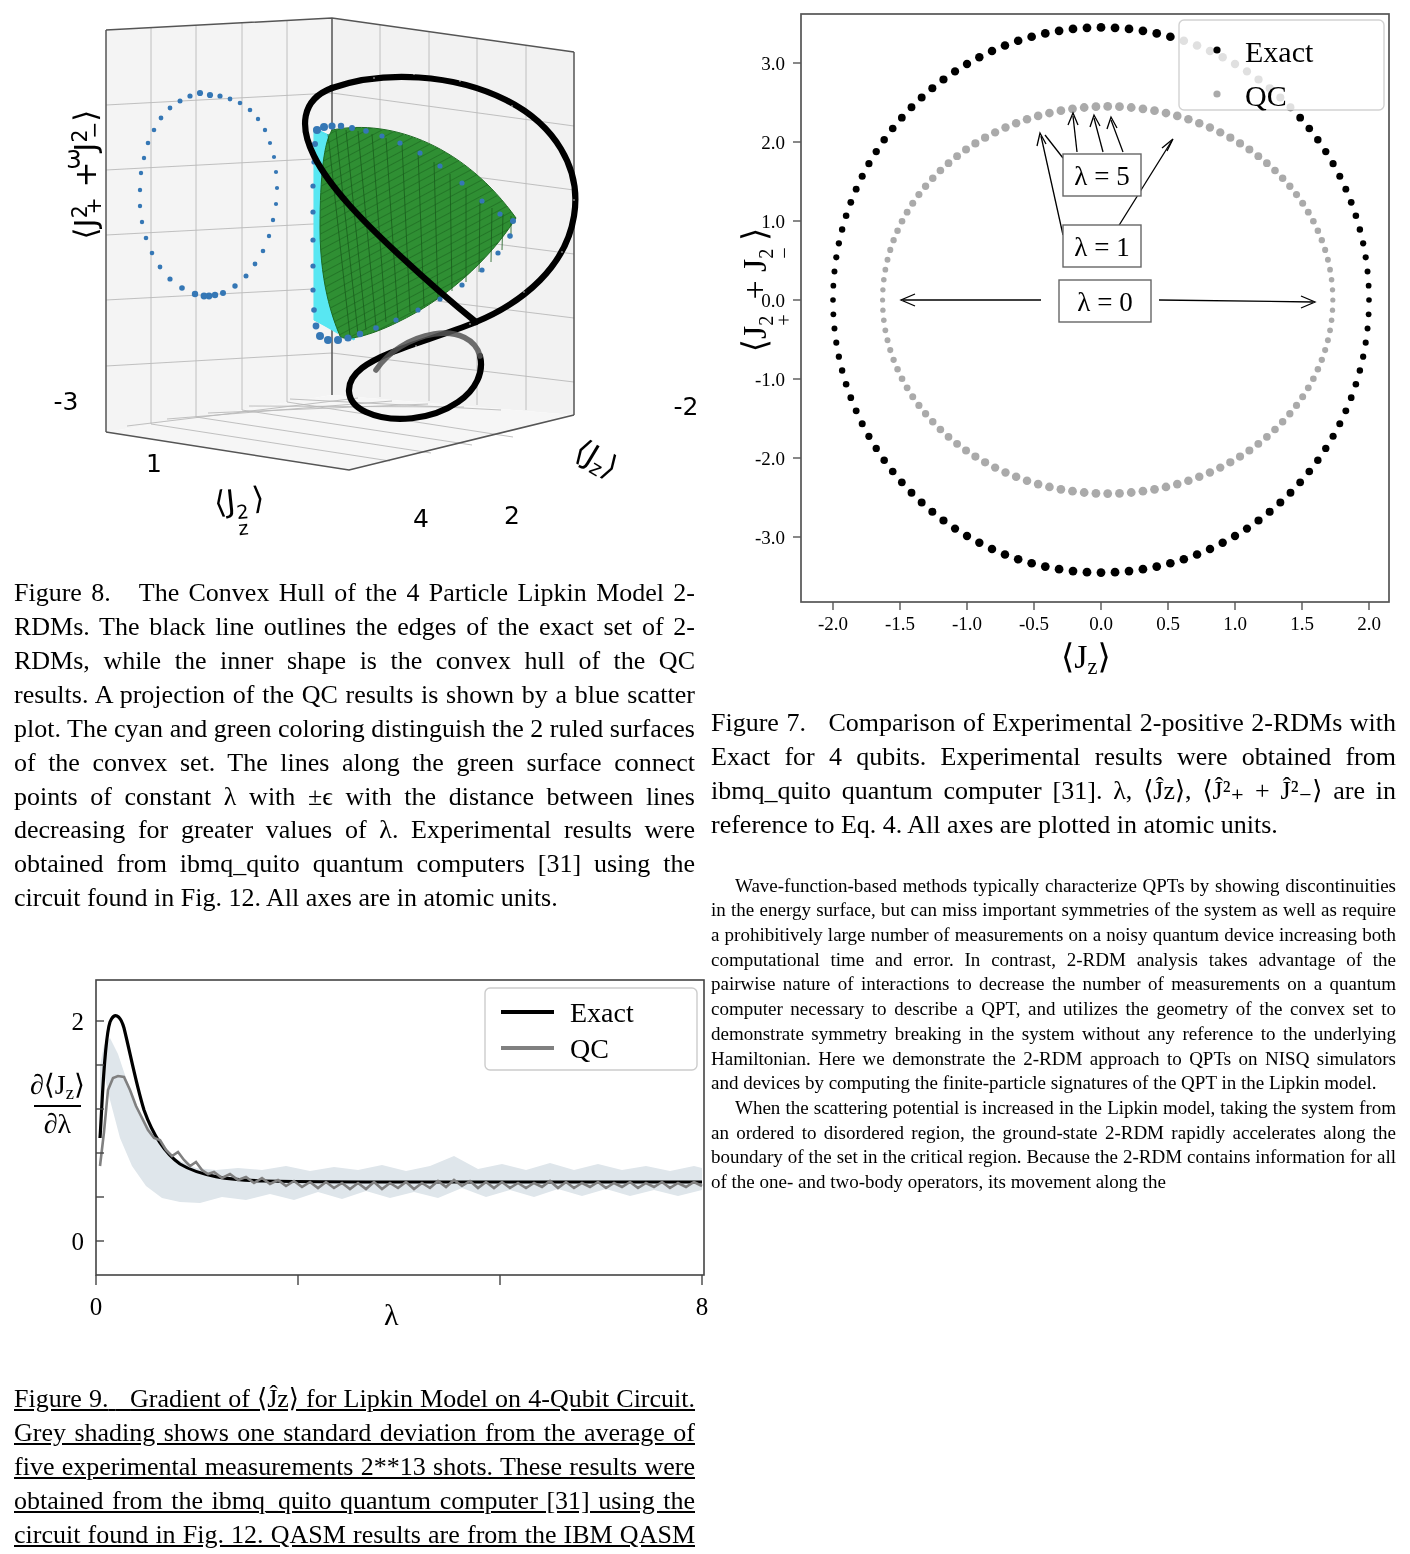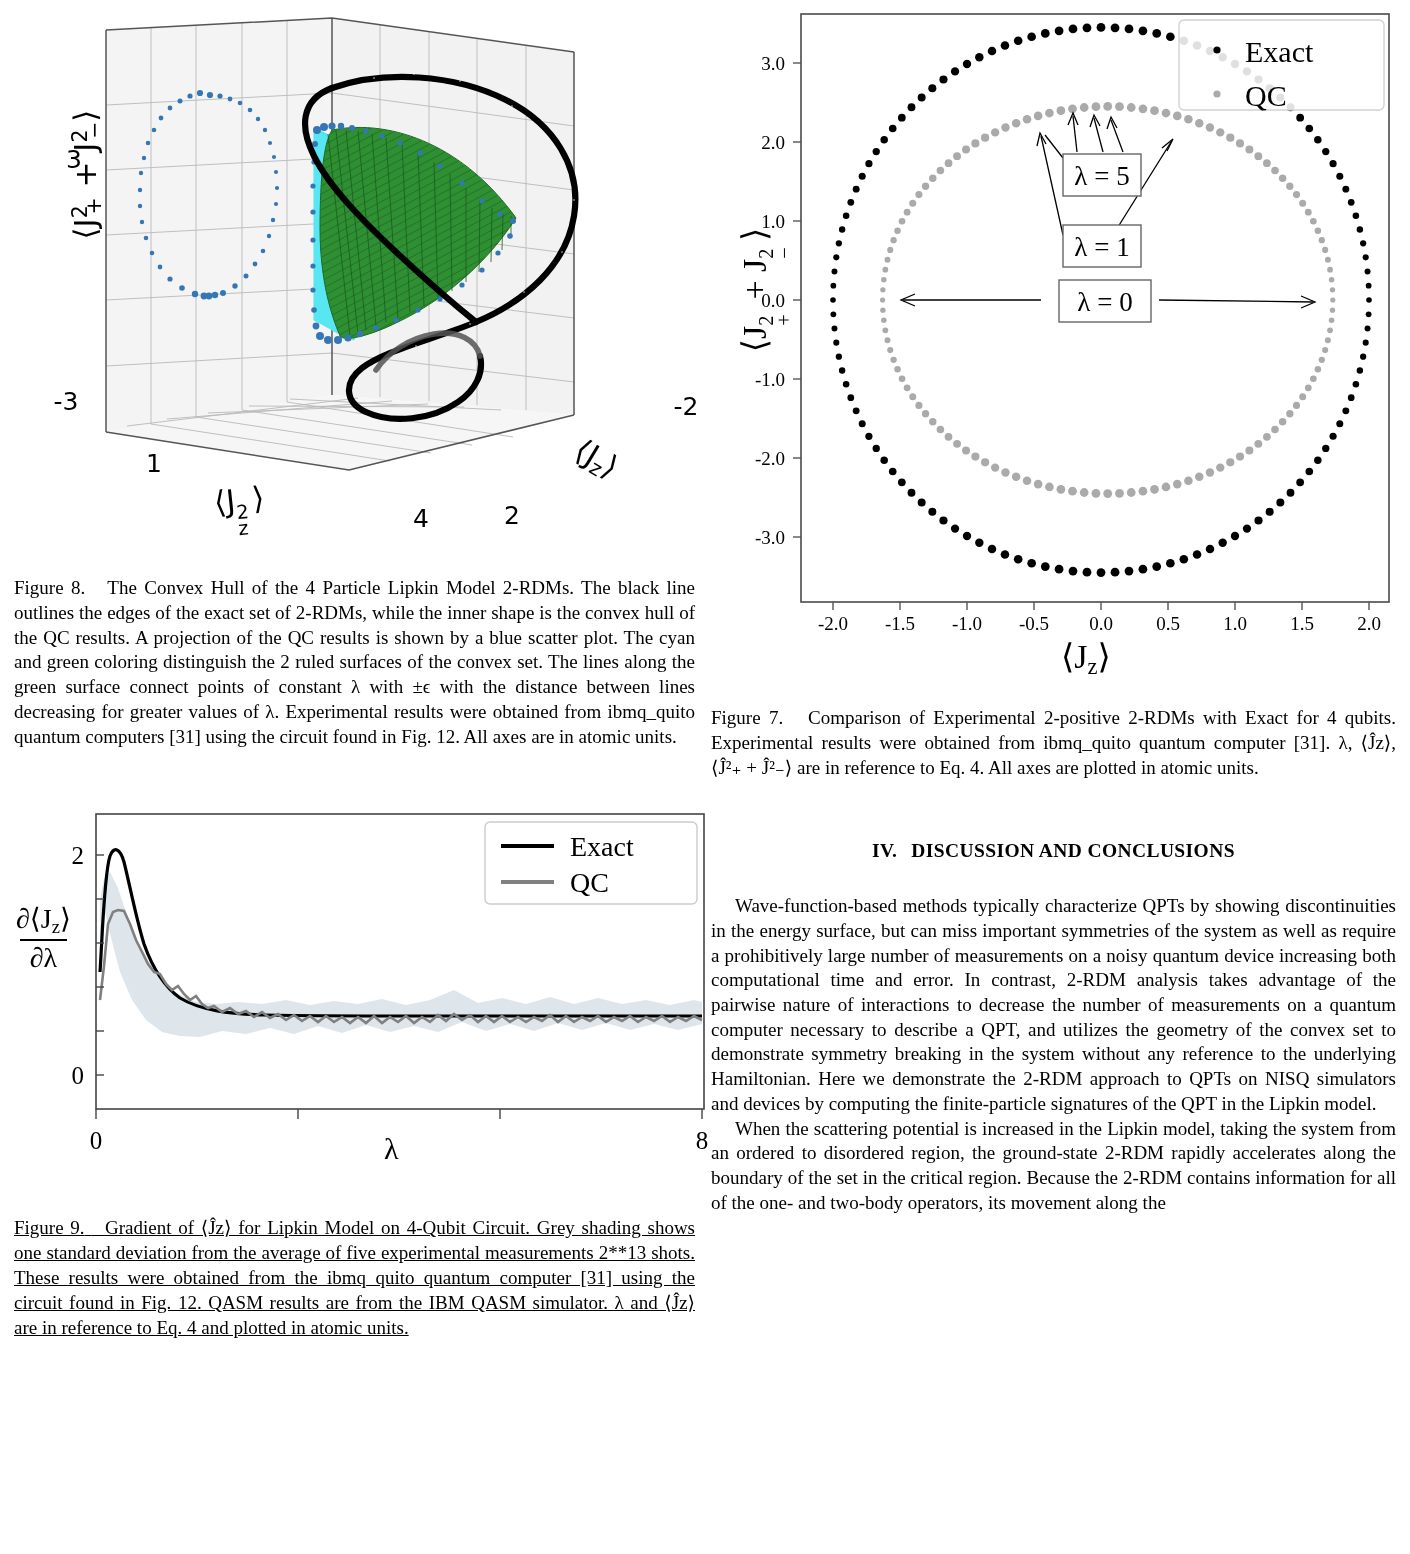--- a/index.html
+++ b/index.html
@@ -23,21 +23,21 @@
   }
   .col {
     width: 705px;
     position: relative;
   }
   .col-left { padding: 0 10px 0 14px; box-sizing: border-box; }
   .col-right { padding: 0 14px 0 6px; box-sizing: border-box; }
 
   
   .caption {
-    font-size: 19px;
+    font-size: 26px;
     line-height: 1.305;
     text-align: justify;
     text-justify: inter-word;
     hyphens: none;
   }
   .bodytext {
     font-size: 19px;
     line-height: 1.30;
     text-align: justify;
     text-justify: inter-word;
@@ -361,21 +361,21 @@
 
         <g>
           <rect x="471" y="18" width="212" height="82" rx="5" fill="#ffffff" stroke="#cccccc" stroke-width="1.4"></rect>
           <line x1="487" y1="42" x2="540" y2="42" stroke="#000000" stroke-width="4"></line>
           <text class="legtxt" x="556" y="52" fill="#000" style="font-size:28px;">Exact</text>
           <line x1="487" y1="78" x2="540" y2="78" stroke="#808080" stroke-width="4"></line>
           <text class="legtxt" x="556" y="88" fill="#000" style="font-size:28px;">QC</text>
         </g>
       </svg>
 
-      <div style="position:absolute; left:2px; top:100px; text-align:center; font-size:28px;
+      <div style="position:absolute; left:16px; top:100px; text-align:center; font-size:28px;
                   font-family:'Liberation Serif',serif; line-height:1.05;">
         <div>
           <span style="font-style:italic;">∂</span>⟨J<sub class="s" style="font-style:normal;">z</sub>⟩
         </div>
         <div style="border-top:2px solid #000; margin:2px 4px;"></div>
         <div>
           <span style="font-style:italic;">∂</span>λ
         </div>
       </div>
 
@@ -737,22 +737,19 @@
       <div style="position:absolute; left:350px; top:636px; font-size:34px; font-family:'Liberation Serif',serif;">
         <span>⟨J<sub class="s" style="font-style:normal;">z</sub>⟩</span>
       </div>
     </div>
 
     <div class="caption" style="margin-top:16px;">
       <span>Figure 7.</span>
       <span>&nbsp;&nbsp;</span><span>Comparison of Experimental 2-positive 2-RDMs with Exact for 4 qubits. Experimental results were obtained from ibmq_quito quantum computer [31]. λ, ⟨Ĵz⟩, ⟨Ĵ²₊ + Ĵ²₋⟩ are in reference to Eq. 4. All axes are plotted in atomic units.</span>
     </div>
 
-    <div class="sechead" style="margin-top:60px;">
-      <span class="num">IV.</span><span>DISCUSSION AND CONCLUSIONS</span>
-    </div>
 
     <div class="bodytext" style="margin-top:32px;">
       <p>Wave-function-based methods typically characterize QPTs by showing discontinuities in the energy surface, but can miss important symmetries of the system as well as require a prohibitively large number of measurements on a noisy quantum device increasing both computational time and error. In contrast, 2-RDM analysis takes advantage of the pairwise nature of interactions to decrease the number of measurements on a quantum computer necessary to describe a QPT, and utilizes the geometry of the convex set to demonstrate symmetry breaking in the system without any reference to the underlying Hamiltonian. Here we demonstrate the 2-RDM approach to QPTs on NISQ simulators and devices by computing the finite-particle signatures of the QPT in the Lipkin model.</p>
       <p>When the scattering potential is increased in the Lipkin model, taking the system from an ordered to disordered region, the ground-state 2-RDM rapidly accelerates along the boundary of the set in the critical region. Because the 2-RDM contains information for all of the one- and two-body operators, its movement along the</p>
     </div>
   </div>
 </div>
 
 </body></html>

